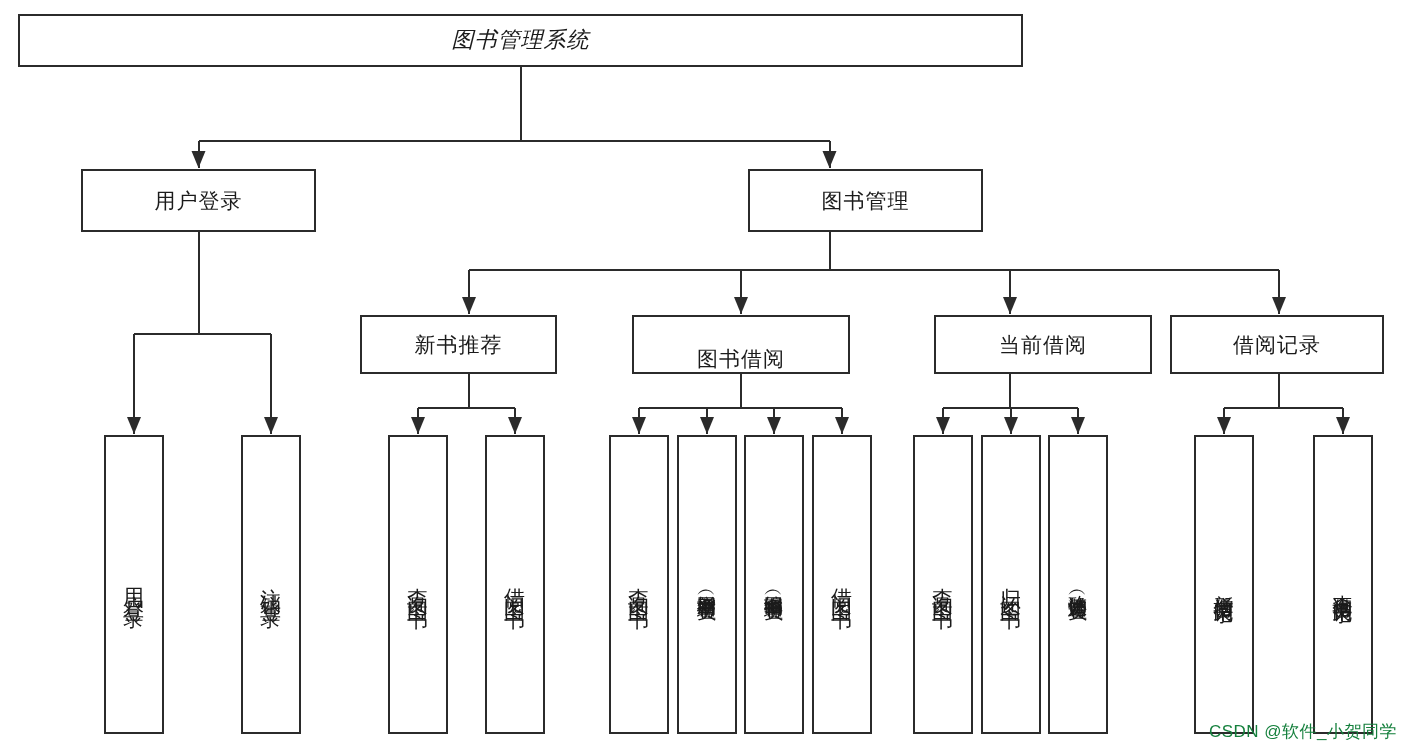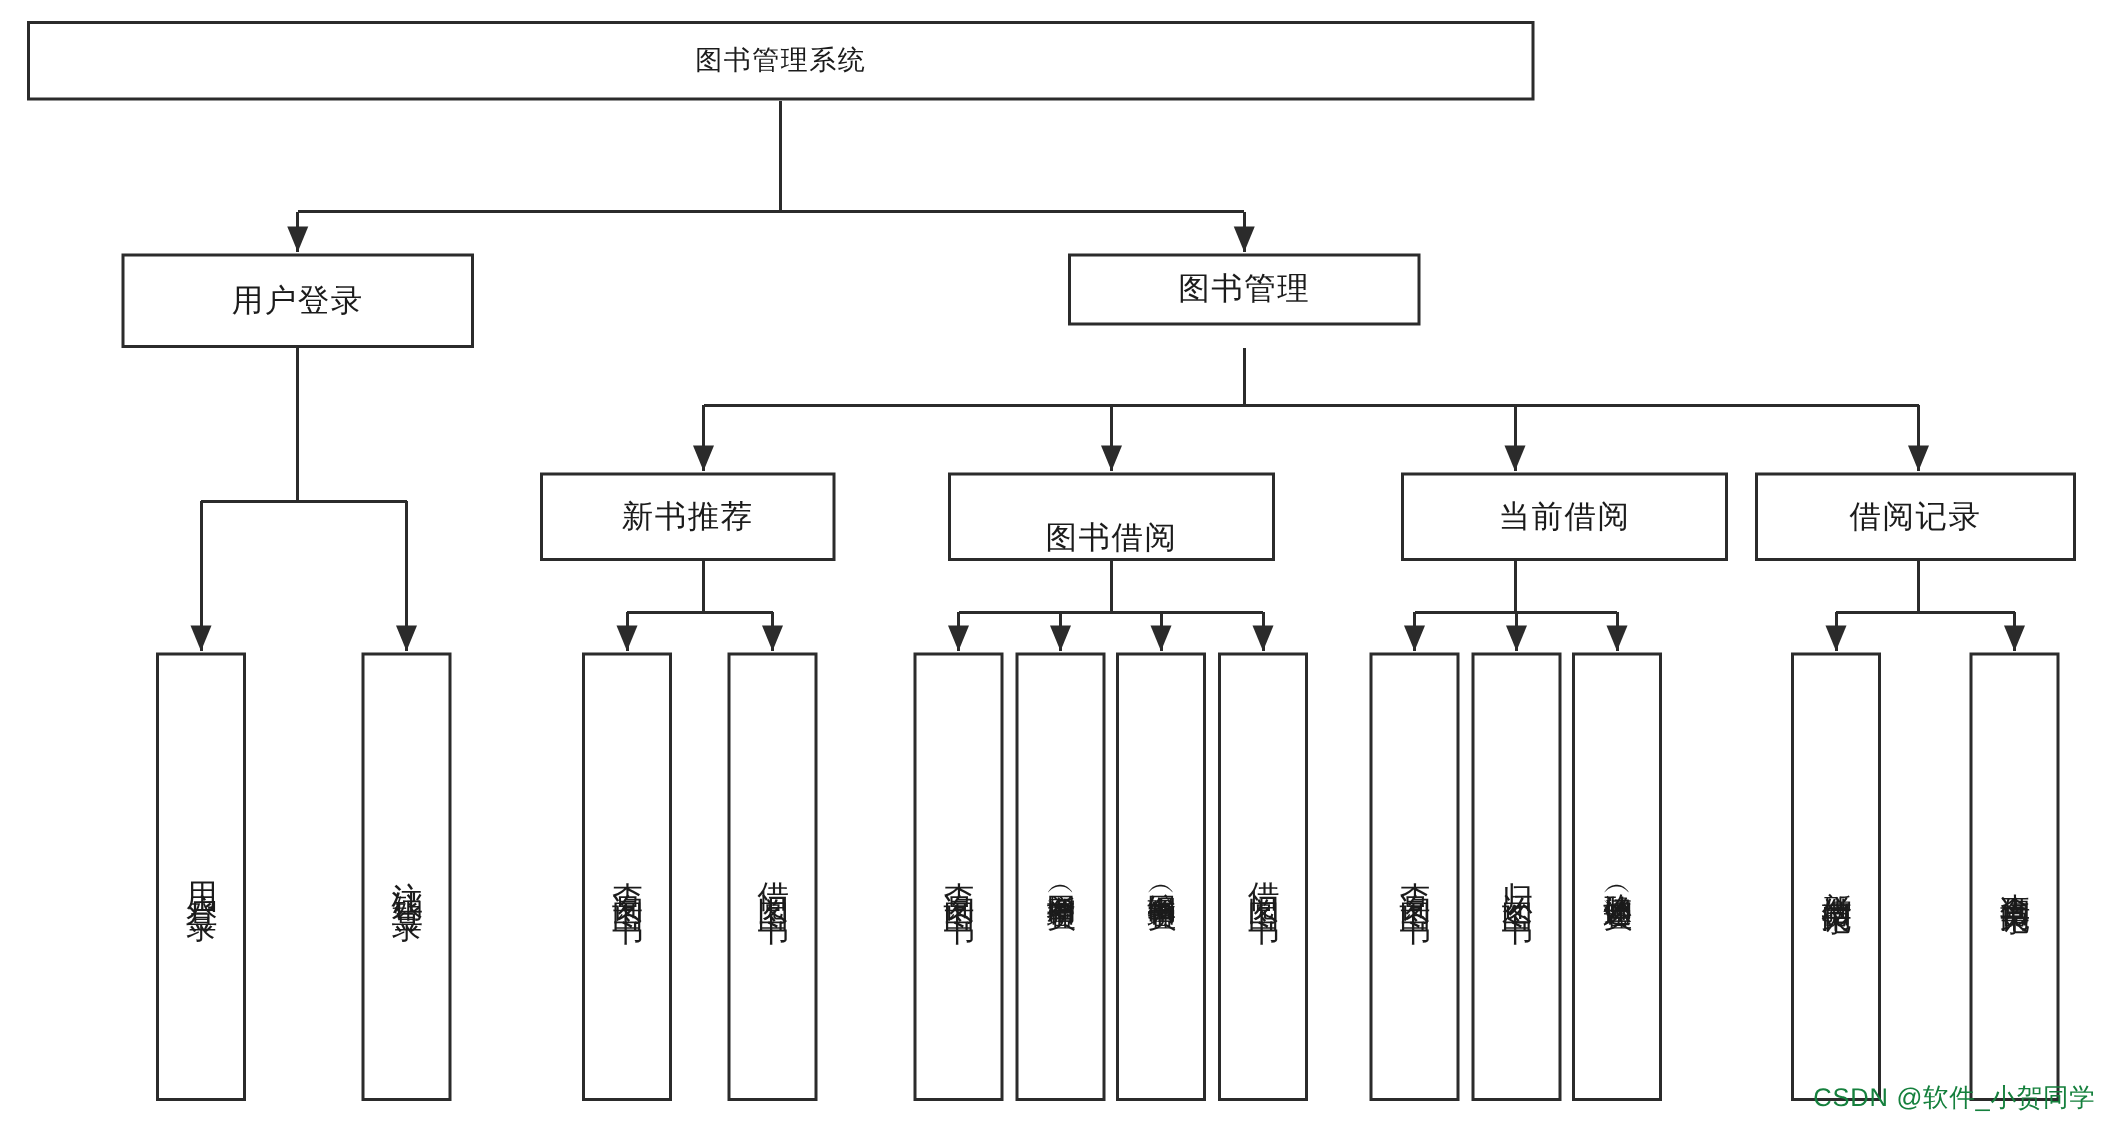--- a/index.html
+++ b/index.html
@@ -28,21 +28,21 @@
   .node .lbl{
     display:block;
     text-align:center;
     line-height:1.22;
     white-space:nowrap;
   }
   .node.horiz .lbl{
     font-size:21px;
     letter-spacing:1px;
   }
-  .node.root .lbl{ font-size:18px; letter-spacing:1px; }
+  .node.root .lbl{ font-size:22px; letter-spacing:1px;font-style:italic; }
   
   .node.vert{
     align-items:center;
     justify-content:center;
     padding:6px 0;
   }
   .node.vert .lbl{
     writing-mode:vertical-rl;
     text-orientation:upright;
     font-size:21px;
@@ -71,21 +71,21 @@
 
 <div id="canvas">
 
   <div id="nodes">
       <div class="node horiz root" style="left: 18px; top: 14px; width: 1005px; height: 53px;">
         <span class="lbl">图书管理系统</span>
       </div>
       <div class="node horiz" style="left: 81px; top: 169px; width: 235px; height: 63px;">
         <span class="lbl">用户登录</span>
       </div>
-      <div class="node horiz" style="left: 712px; top: 169px; width: 235px; height: 48px;">
+      <div class="node horiz" style="left: 748px; top: 169px; width: 235px; height: 63px;">
         <span class="lbl">图书管理</span>
       </div>
       <div class="node horiz" style="left: 360px; top: 315px; width: 197px; height: 59px;">
         <span class="lbl">新书推荐</span>
       </div>
       <div class="node horiz" style="left: 632px; top: 315px; width: 218px; height: 59px; align-items: flex-end;">
         <span class="lbl">图书借阅</span>
       </div>
       <div class="node horiz" style="left: 934px; top: 315px; width: 218px; height: 59px;">
         <span class="lbl">当前借阅</span>

